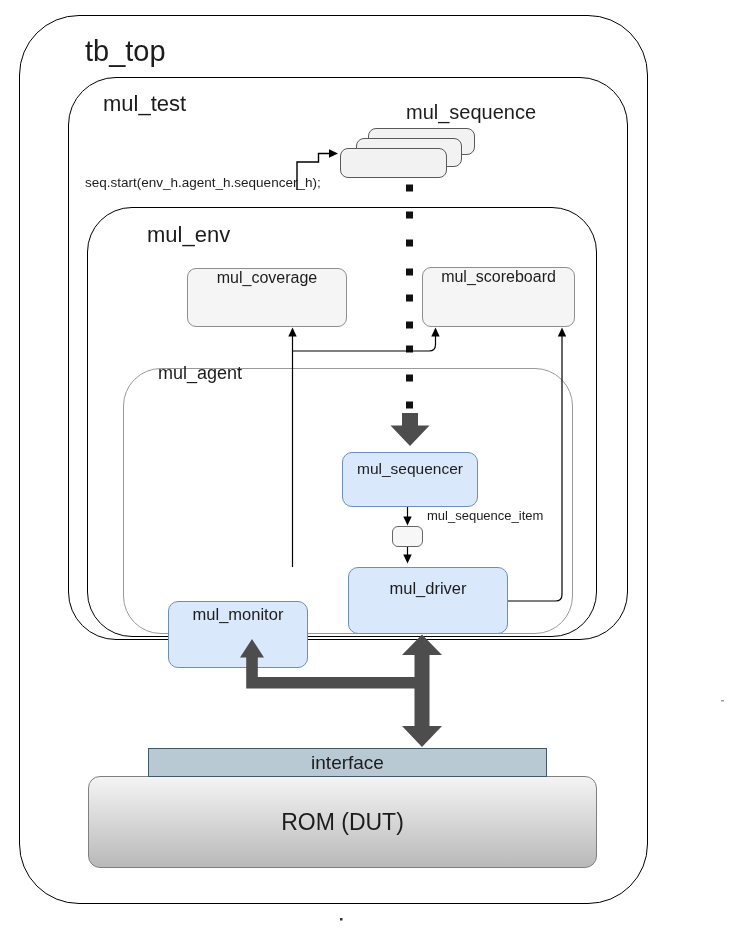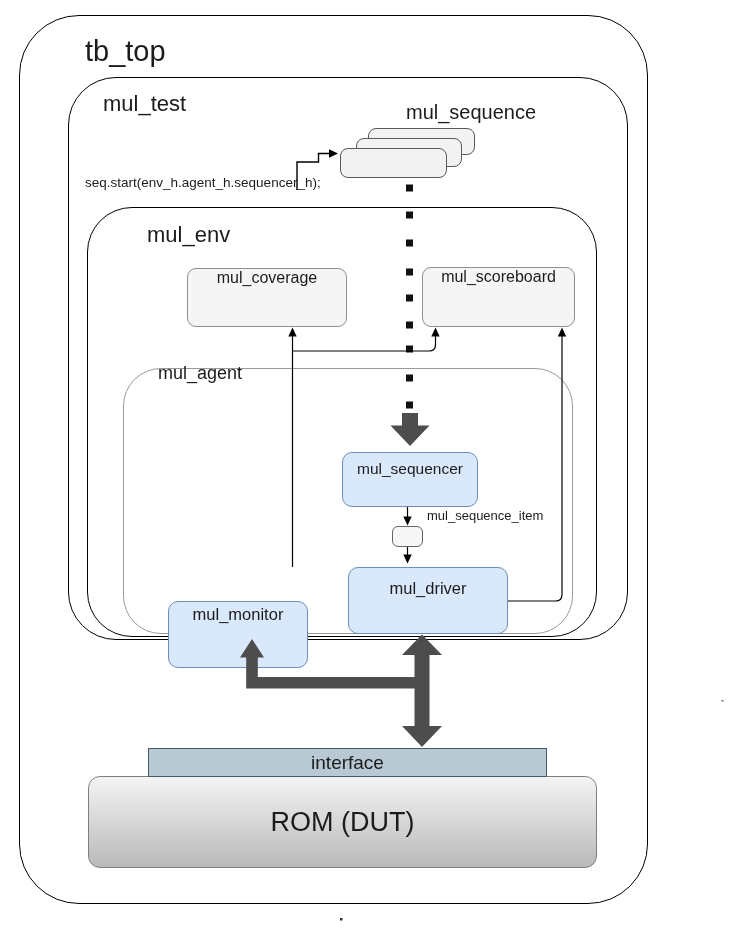--- a/index.html
+++ b/index.html
@@ -29,21 +29,21 @@
   #mul-monitor{left:168px;top:601px;width:140px;height:67px;font-size:16.5px;padding-top:3px;}
   #mul-driver{left:348px;top:567px;width:160px;height:67px;font-size:16.5px;padding-top:11px;}
   #seq-item-box{left:392px;top:526px;width:31px;height:21px;background:#f7f7f7;
     border:1.2px solid #666;border-radius:6px;}
   #interface-box{left:148px;top:748px;width:399px;height:29px;background:var(--interface-fill);
     border:1.4px solid var(--interface-border);border-radius:0;
     display:flex;justify-content:center;align-items:center;font-size:19px;}
   #rom-box{left:88px;top:776px;width:509px;height:92px;
     background:linear-gradient(var(--rom-fill-top),var(--rom-fill-bottom));
     border:1.3px solid var(--rom-border);border-radius:12px;
-    display:flex;justify-content:center;align-items:center;font-size:27px;}
+    display:flex;justify-content:center;align-items:center;font-size:23px;}
   #connector-layer{position:absolute;left:0;top:0;width:746px;height:931px;pointer-events:none;}
 </style>
 </head>
 <body>
 
 <div class="stage">
 
   <div class="abs container" id="tb-top"></div>
   <div class="abs container" id="mul-test"></div>
   <div class="abs container" id="mul-env"></div>

